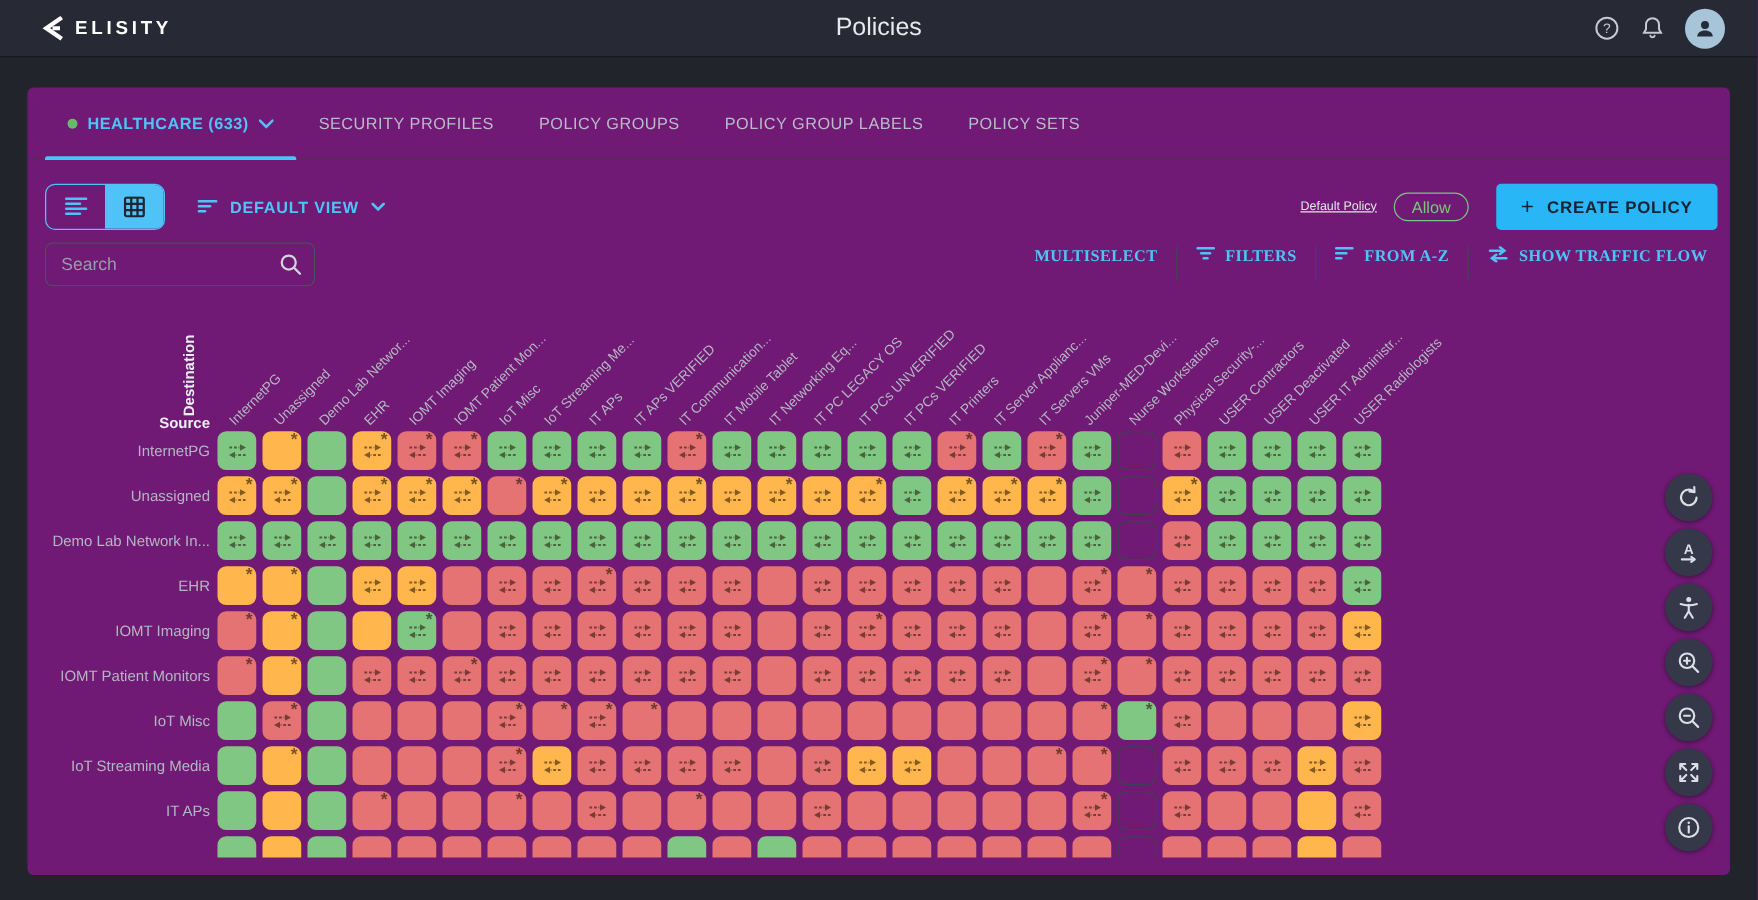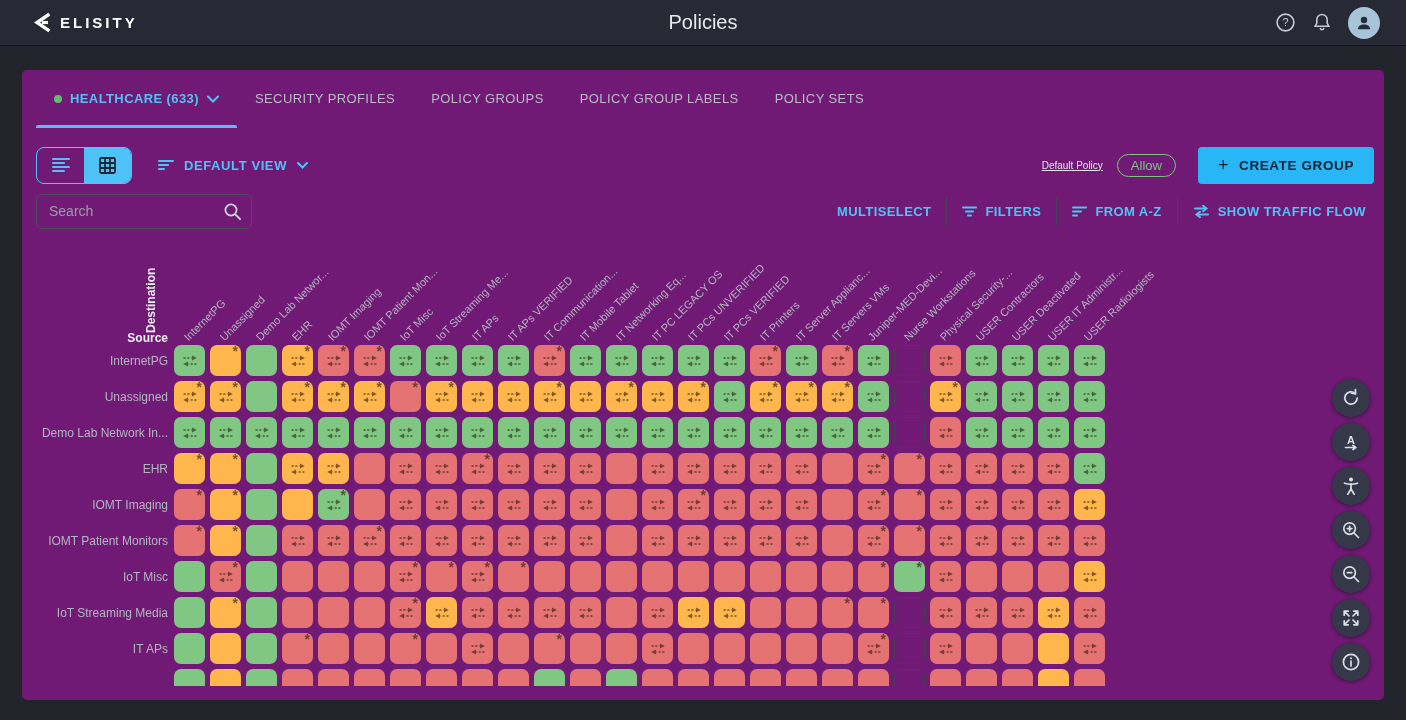--- a/index.html
+++ b/index.html
@@ -85,22 +85,22 @@
     width:100%; height:100%; background:transparent; border:1px solid #4a4e5c; border-radius:6px;
     color:#d4d6de; font-size:14px; padding:0 36px 0 12px; outline:none;
     font-family:"Liberation Sans",sans-serif;
   }
   .search-box input::placeholder{ color:#9a9da9; }
   .search-box svg{ position:absolute; right:10px; top:8px; }
   .right-controls{ margin-left:auto; display:flex; align-items:center; }
   .rc-btn{
     background:none; border:none; cursor:pointer; color:#4FC3F7;
     font-size:13px; font-weight:600; letter-spacing:.4px;
-    display:flex; align-items:center; gap:8px; padding:0 15px; height:28px;
-    font-family:Liberation Sans, sans-serif; white-space:nowrap;
+    display:flex; align-items:flex-start; gap:8px; padding:0 15px; height:28px;
+    font-family:Liberation Serif, serif; white-space:nowrap;
   }
   .rc-btn + .rc-btn{ border-left:1px solid #41455222; border-left:1px solid #414552; }
   .right-controls .rc-btn:last-child{ padding-right:0; }
   
   .matrix{ position:relative; margin-top:10px; height:447px; overflow:hidden; }
   .matrix-header{ position:relative; height:106px; }
   .col-label{
     position:absolute; bottom:2px; font-size:11px; color:#b3b6c1; white-space:nowrap;
     transform:rotate(-45deg); transform-origin:0 100%;
   }
@@ -226,21 +226,21 @@
       <span>DEFAULT VIEW</span>
       <svg width="11" height="7" viewBox="0 0 11 7">
         <polyline points="1,1 5.5,5.5 10,1" class="stroke-b"></polyline>
       </svg>
     </button>
     <div class="toolbar-right">
       <span class="dp-label">Default Policy</span>
       <span class="allow-badge">Allow</span>
       <button class="create-btn">
         <span class="plus">+</span>
-        <span>CREATE GROUP</span>
+        <span>CREATE POLICY</span>
       </button>
     </div>
   </div>
 
   <div class="controls-row">
     <div class="search-box">
       <input type="text" placeholder="Search" style="">
       <svg width="19" height="19" viewBox="0 0 19 19">
         <circle cx="8" cy="8" r="5.6" stroke="#d3d5dc" stroke-width="1.8" fill="none"></circle>
         <line x1="12.3" y1="12.3" x2="17" y2="17" stroke="#d3d5dc" stroke-width="1.8" stroke-linecap="round"></line>

